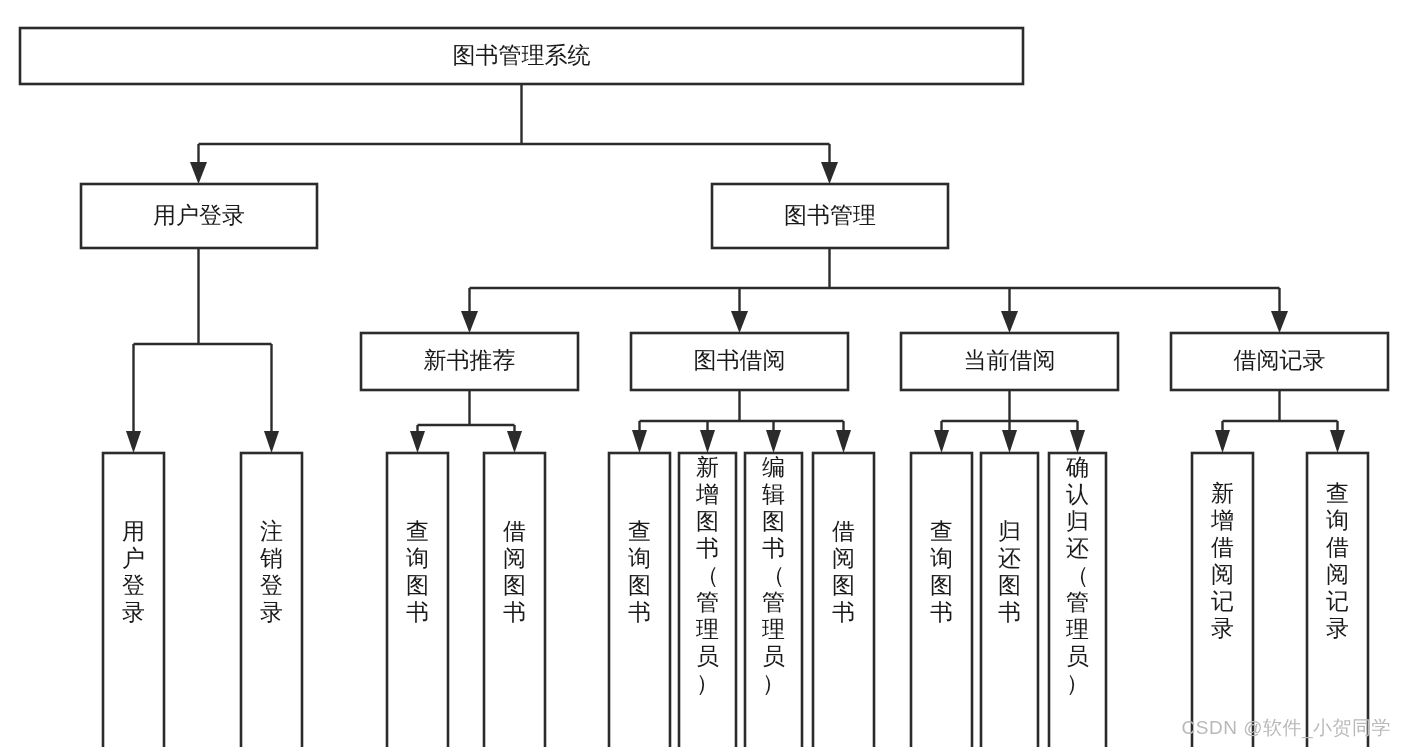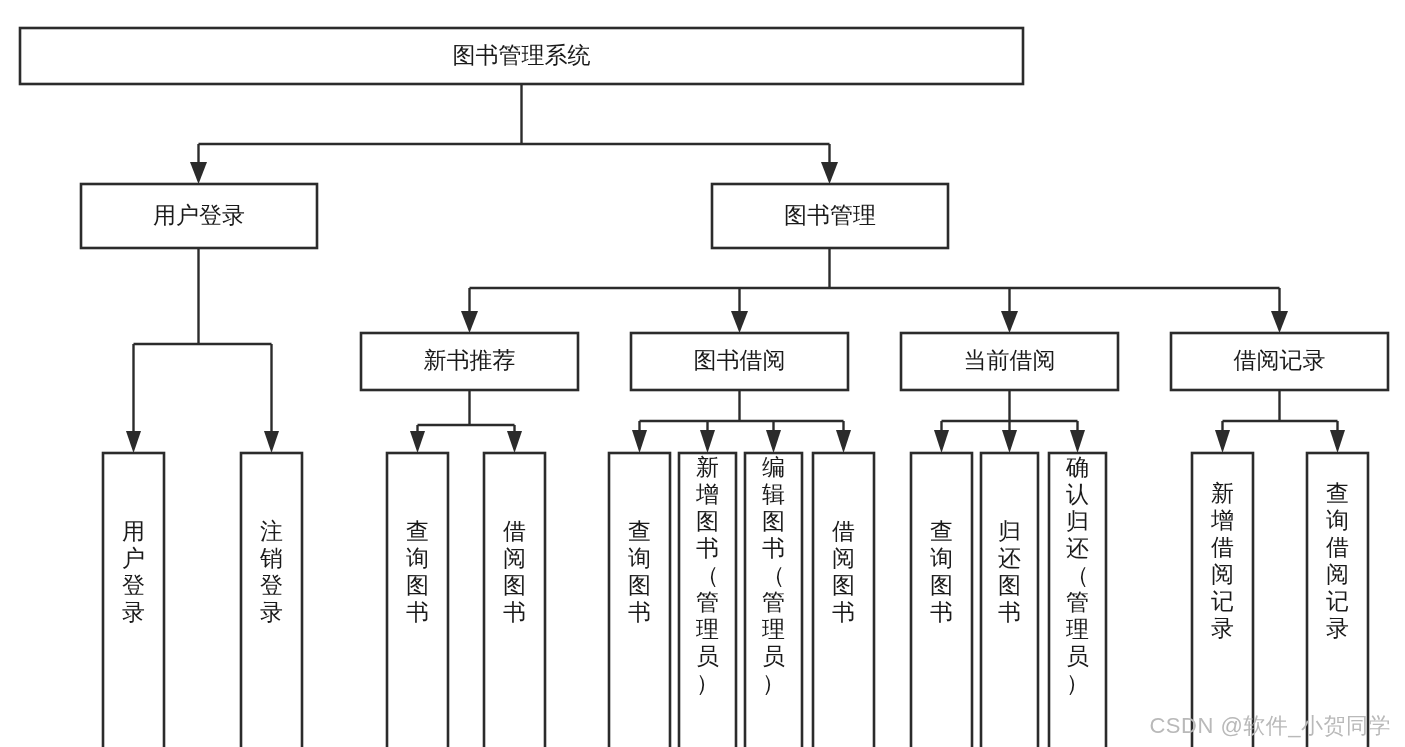--- a/index.html
+++ b/index.html
@@ -52,21 +52,21 @@
     font-family: "Liberation Sans", "DejaVu Sans", sans-serif;
     font-size: 23px;
     fill: #1a1a1a;
     text-anchor: middle;
   }
   .watermark {
     position: absolute;
     right: 14px;
     bottom: 6px;
     font-family: "Liberation Sans", "DejaVu Sans", sans-serif;
-    font-size: 22px;
+    font-size: 19px;
     color: #b9b9b9;
     white-space: nowrap;
     letter-spacing: 0.5px;
     user-select: none;
   }
 </style>
 </head>
 <body>
 
 <div id="diagram-root">

